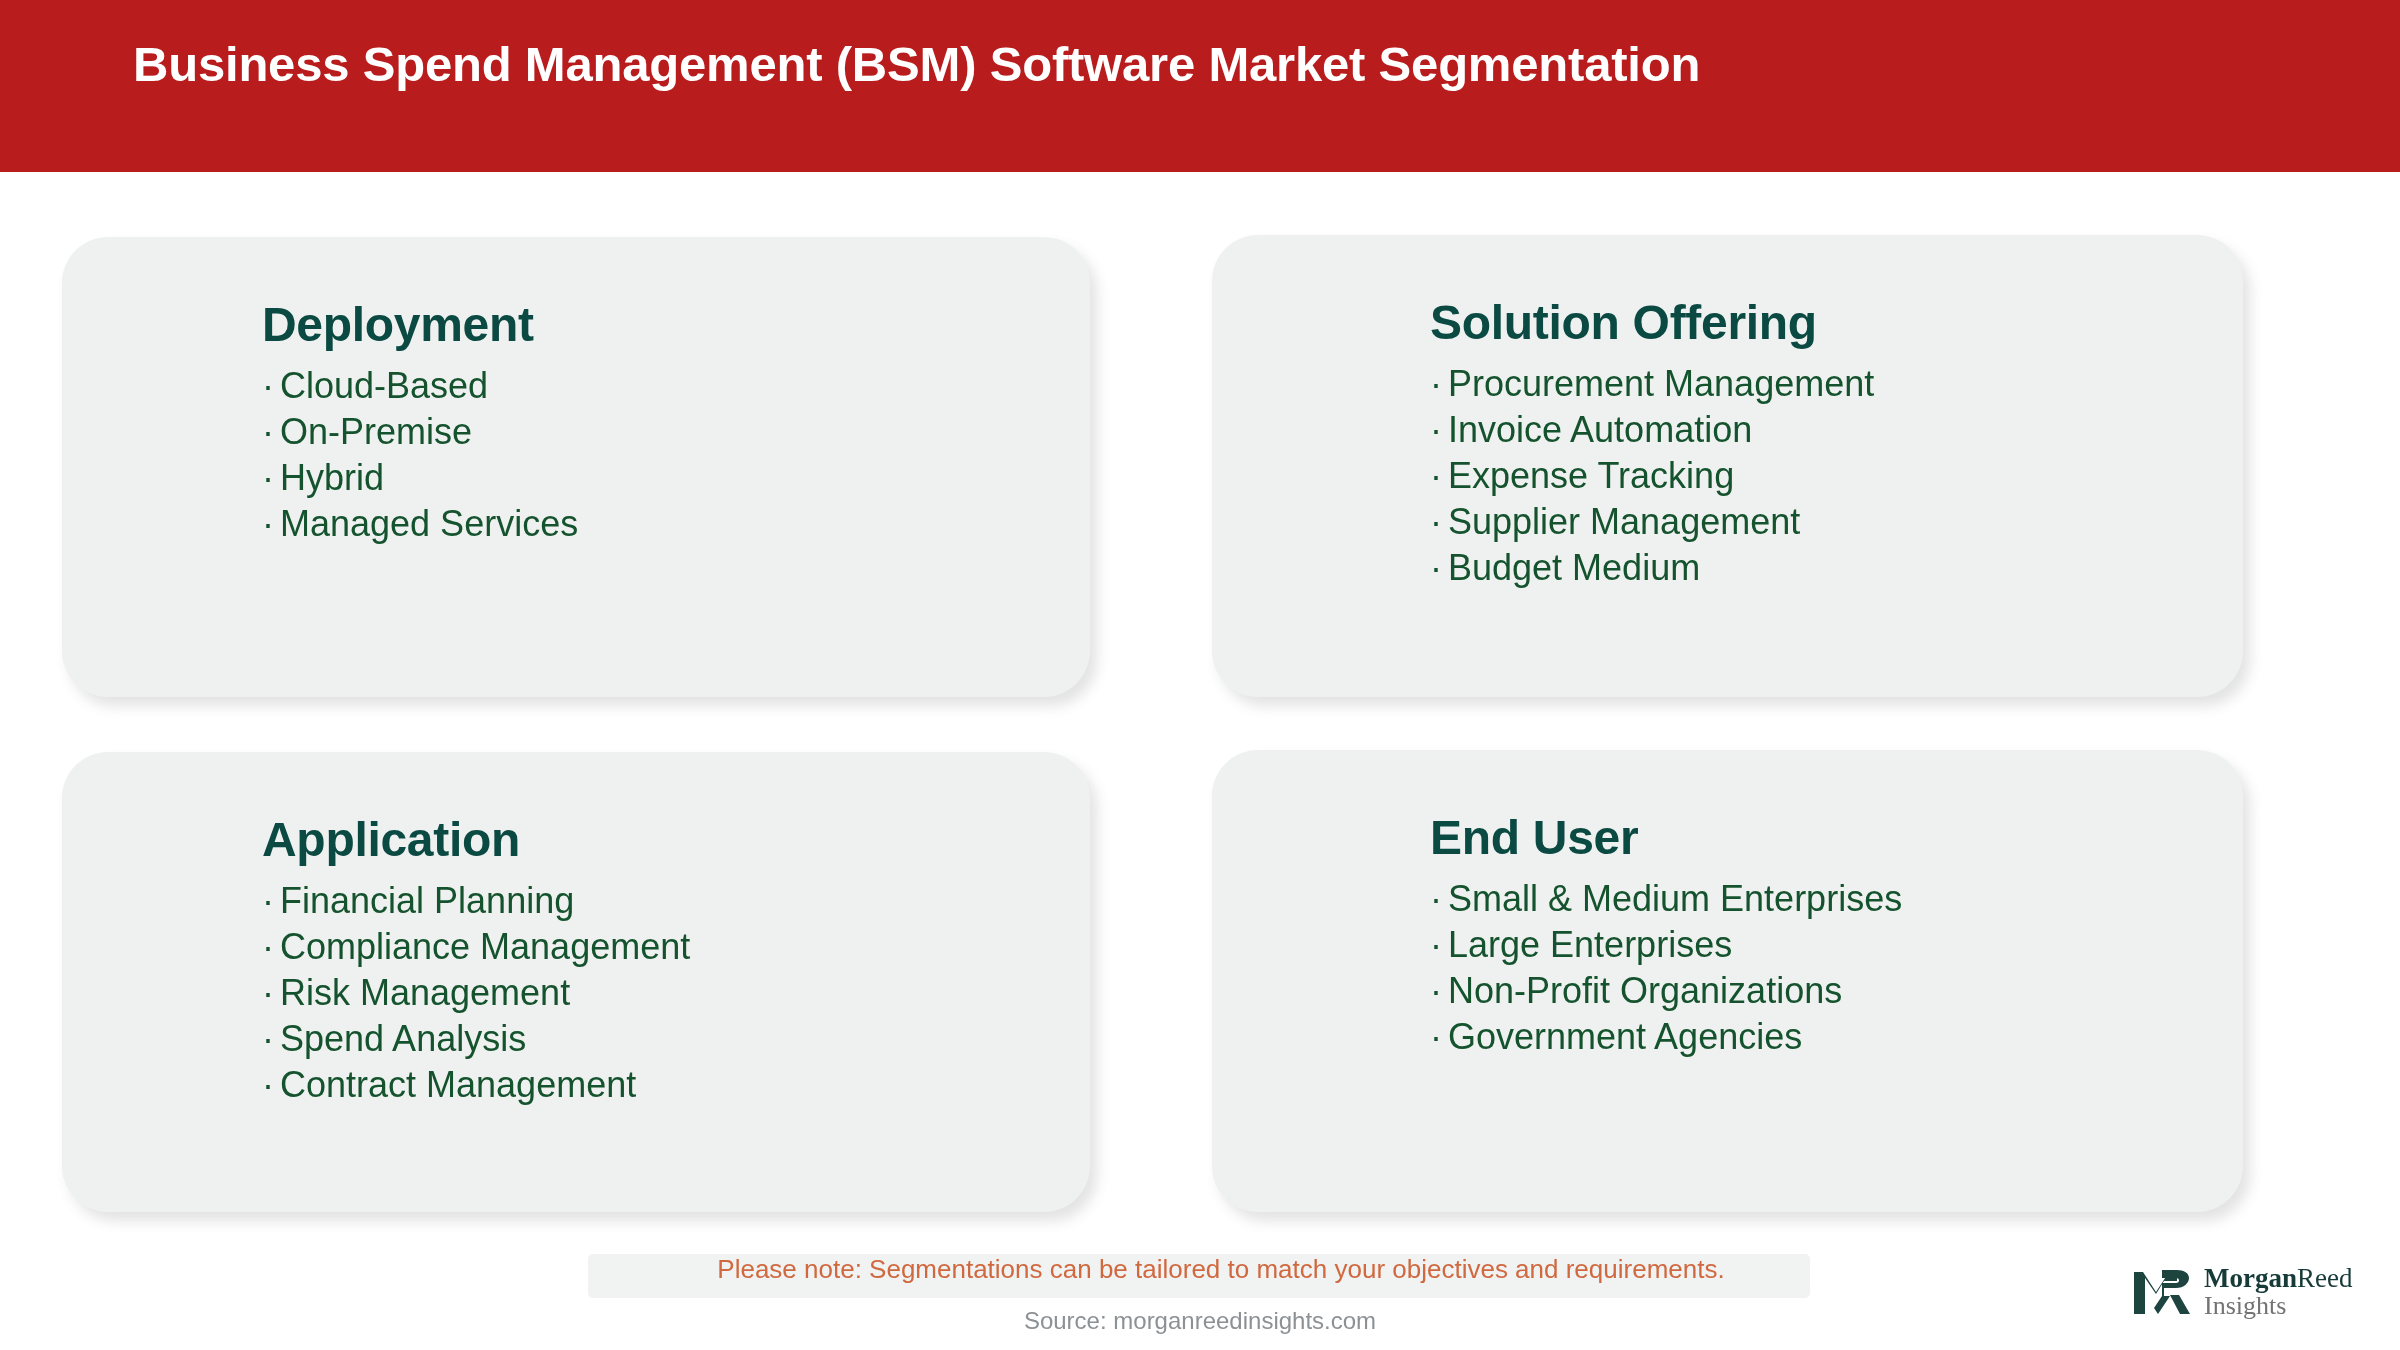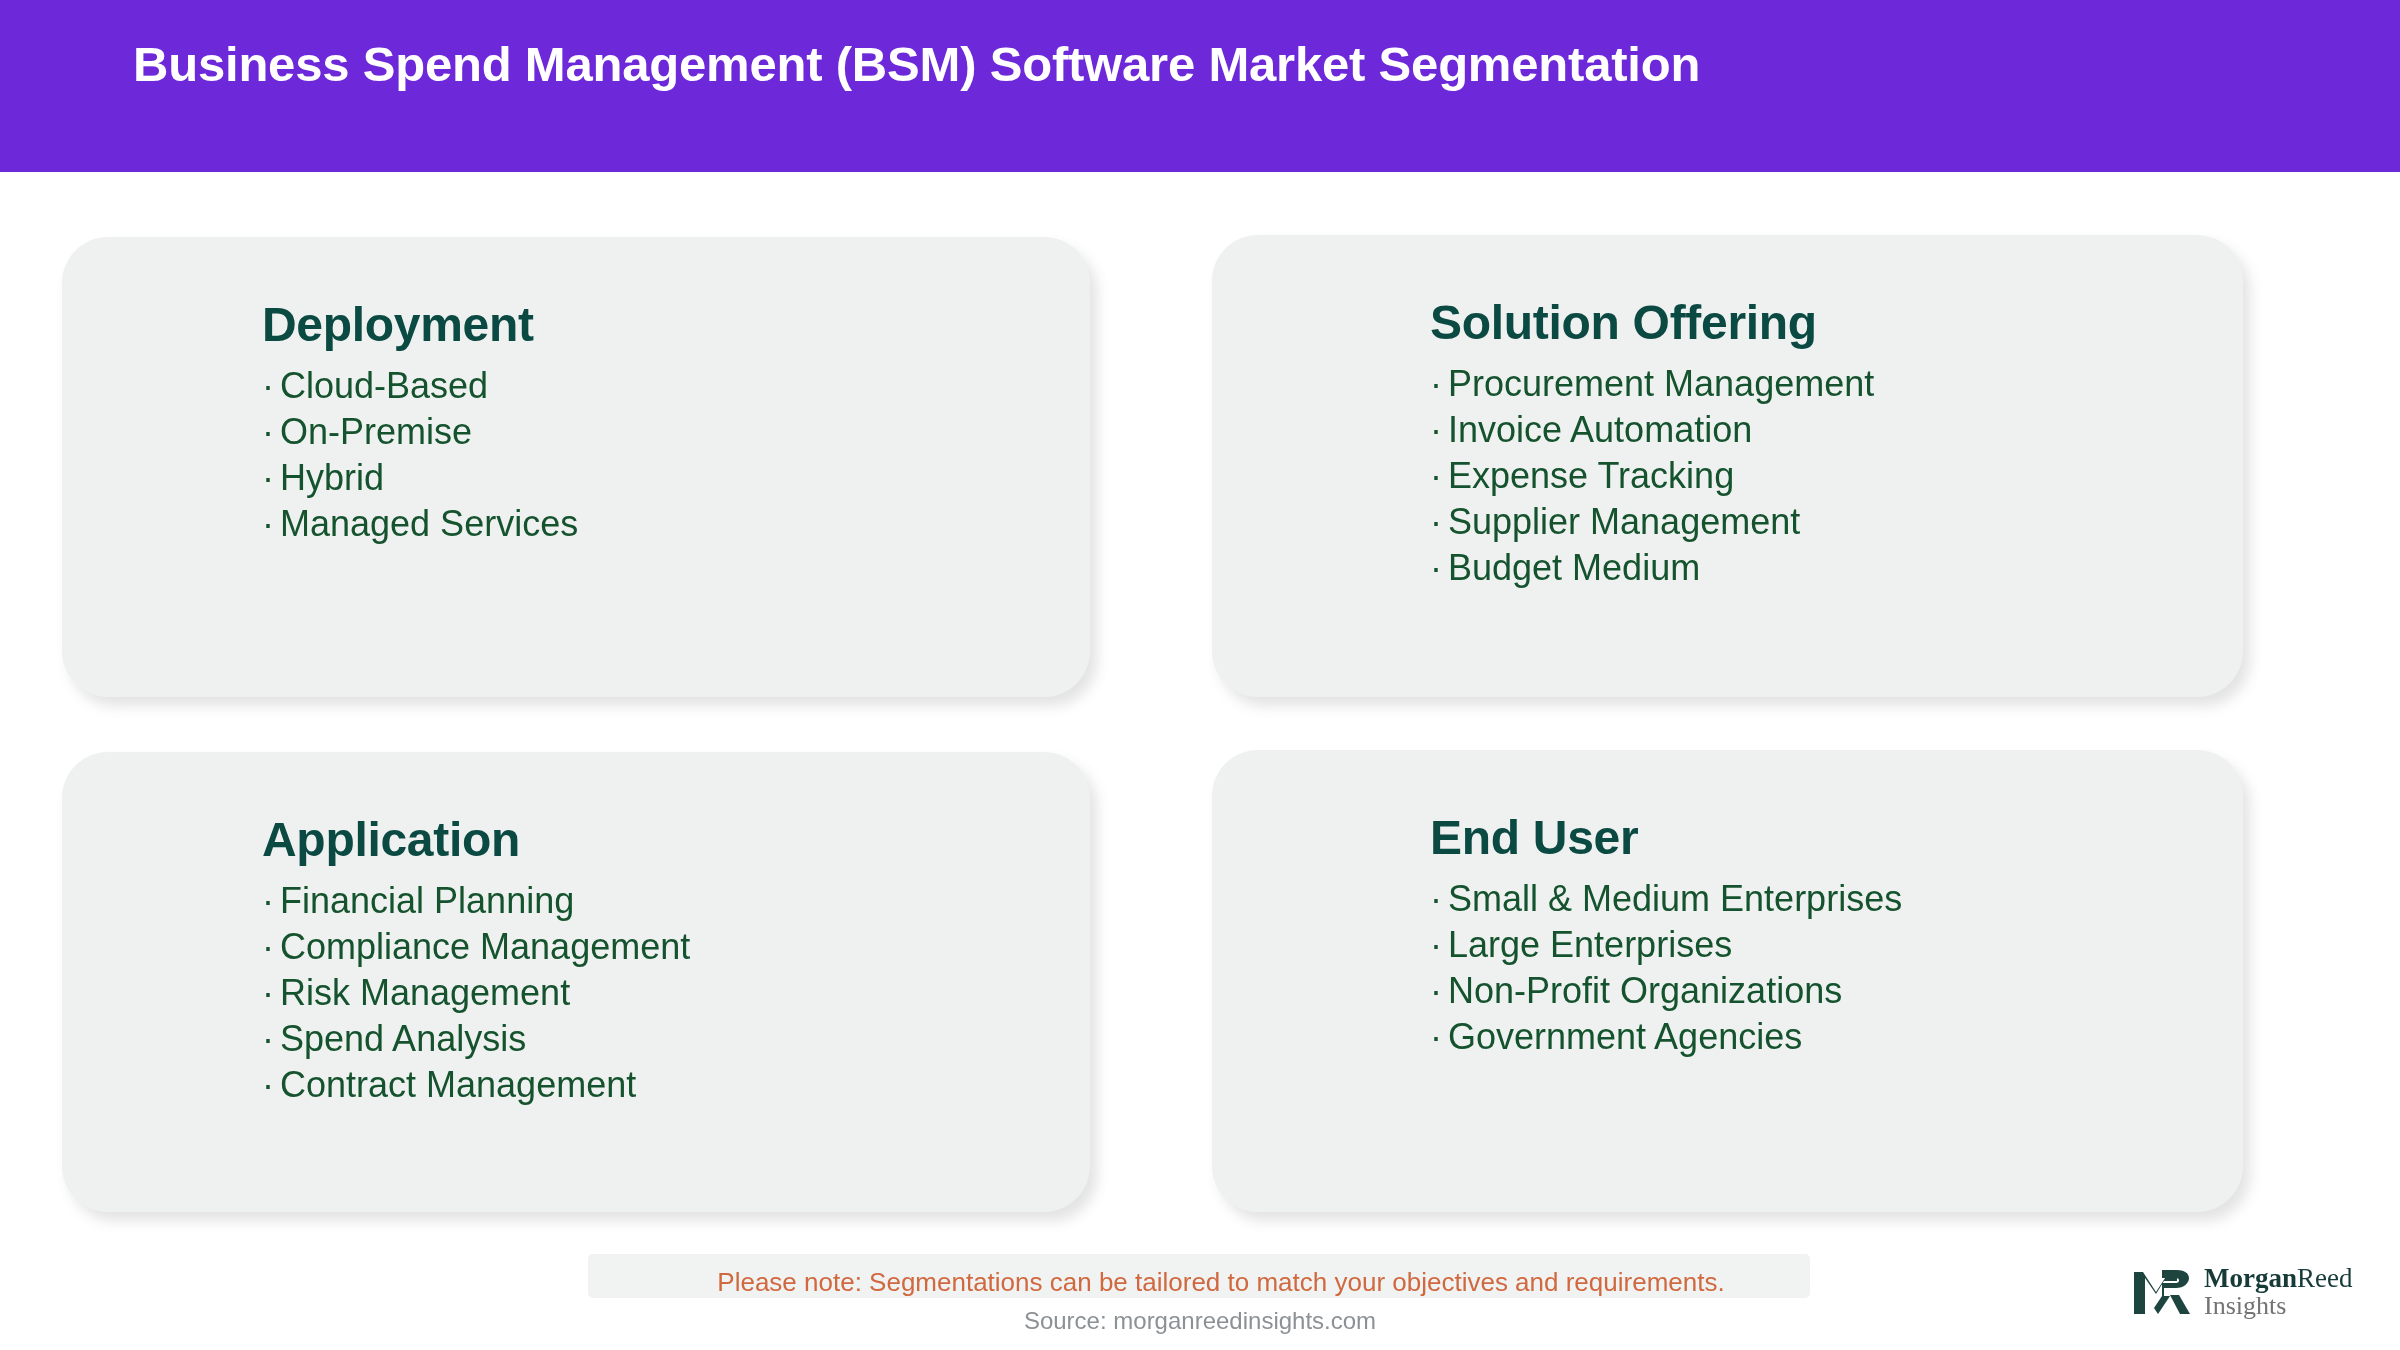--- a/index.html
+++ b/index.html
@@ -15,21 +15,21 @@
     position: relative;
   }
 
   
   .header-bar {
     position: absolute;
     left: 0;
     top: 0;
     width: 2400px;
     height: 172px;
-    background: #6d28d9;
+    background: #b91c1c;
     box-sizing: border-box;
   }
   .header-title {
     position: absolute;
     left: 133px;
     top: 36px;
     font-size: 49px;
     font-weight: bold;
     color: #ffffff;
     letter-spacing: -0.2px;
@@ -105,21 +105,21 @@
   }
   .note-pill {
     position: absolute;
     left: 588px;
     top: 32px;
     width: 1222px;
     height: 44px;
     background: #f1f2f2;
     border-radius: 5px;
     display: flex;
-    align-items: flex-end;
+    align-items: flex-start;
     justify-content: center;
     box-sizing: border-box;
     padding-left: 44px;
   }
   .note-pill span {
     font-size: 26px;
     color: #d0693f;
     white-space: nowrap;
   }
   .source-line {

